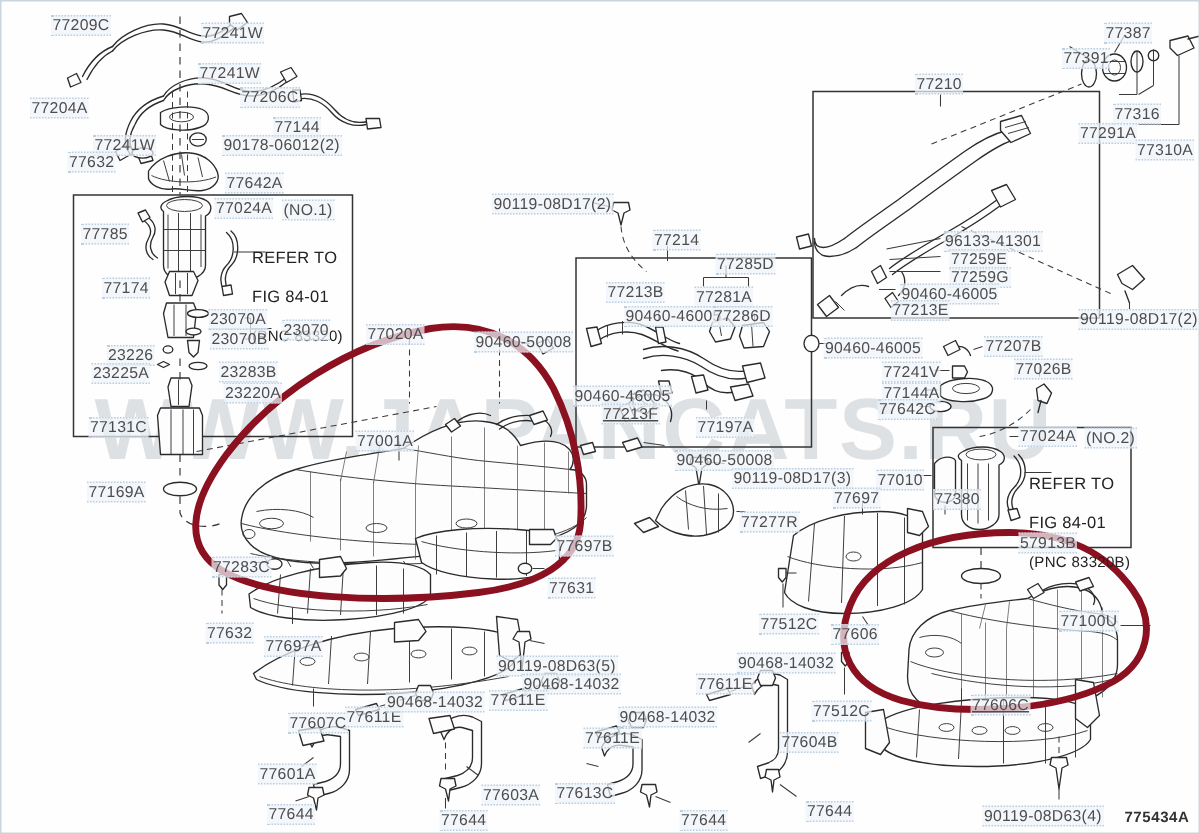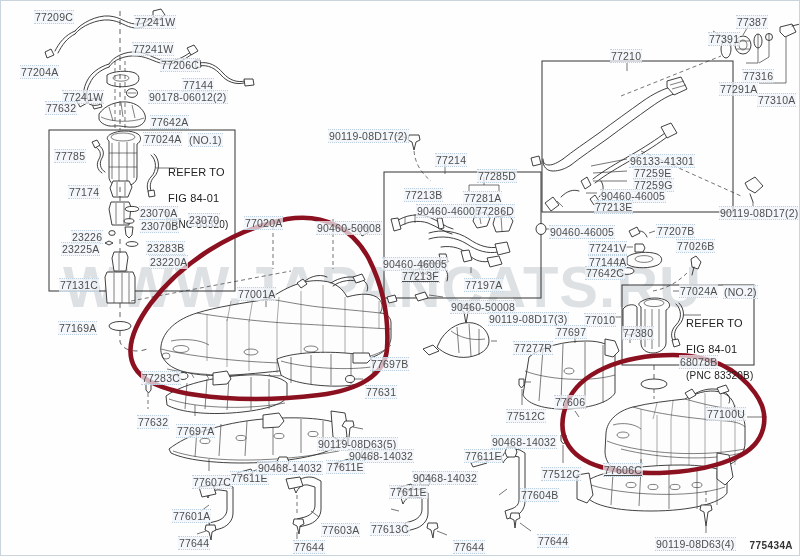--- a/index.html
+++ b/index.html
@@ -553,21 +553,21 @@
       <div class="lbl" style="left: 58px; top: 277px;">77131C</div>
       <div class="lbl" style="left: 57px; top: 320px;">77169A</div>
       <div class="lbl" style="left: 243px; top: 215px;">77020A</div>
       <div class="lbl" style="left: 315px; top: 220px;">90460-50008</div>
       <div class="lbl" style="left: 236px; top: 286px;">77001A</div>
       <div class="lbl" style="left: 140px; top: 370px;">77283C</div>
       <div class="lbl" style="left: 369px; top: 356px;">77697B</div>
       <div class="lbl" style="left: 364px; top: 384px;">77631</div>
       <div class="lbl" style="left: 136px; top: 414px;">77632</div>
       <div class="lbl" style="left: 175px; top: 423px;">77697A</div>
-      <div class="lbl" style="left: 316px; top: 436px;">90119-08D63(5)</div>
+      <div class="lbl" style="left: 330px; top: 436px;">90119-08D63(5)</div>
       <div class="lbl" style="left: 347px; top: 448px;">90468-14032</div>
       <div class="lbl" style="left: 191px; top: 474px;">77607C</div>
       <div class="lbl" style="left: 229px; top: 470px;">77611E</div>
       <div class="lbl" style="left: 256px; top: 460px;">90468-14032</div>
       <div class="lbl" style="left: 325px; top: 459px;">77611E</div>
       <div class="lbl" style="left: 171px; top: 508px;">77601A</div>
       <div class="lbl" style="left: 177px; top: 535px;">77644</div>
       <div class="lbl" style="left: 292px; top: 539px;">77644</div>
       <div class="lbl" style="left: 320px; top: 522px;">77603A</div>
       <div class="lbl" style="left: 369px; top: 521px;">77613C</div>
@@ -579,21 +579,21 @@
       <div class="lbl" style="left: 476px; top: 168px;">77285D</div>
       <div class="lbl" style="left: 403px; top: 187px;">77213B</div>
       <div class="lbl" style="left: 462px; top: 190px;">77281A</div>
       <div class="lbl" style="left: 415px; top: 203px;">90460-46005</div>
       <div class="lbl" style="left: 474px; top: 203px;">77286D</div>
       <div class="lbl" style="left: 381px; top: 256px;">90460-46005</div>
       <div class="lbl" style="left: 400px; top: 268px; text-decoration: underline;">77213F</div>
       <div class="lbl" style="left: 463px; top: 277px;">77197A</div>
       <div class="lbl" style="left: 449px; top: 299px;">90460-50008</div>
       <div class="lbl" style="left: 487px; top: 311px;">90119-08D17(3)</div>
-      <div class="lbl" style="left: 512px; top: 340px;">77277R</div>
+      <div class="lbl" style="left: 492px; top: 340px;">77277R</div>
       <div class="lbl" style="left: 609px; top: 48px;">77210</div>
       <div class="lbl" style="left: 735px; top: 14px;">77387</div>
       <div class="lbl" style="left: 707px; top: 31px;">77391</div>
       <div class="lbl" style="left: 741px; top: 68px;">77316</div>
       <div class="lbl" style="left: 718px; top: 81px;">77291A</div>
       <div class="lbl" style="left: 756px; top: 92px;">77310A</div>
       <div class="lbl" style="left: 628px; top: 153px;">96133-41301</div>
       <div class="lbl" style="left: 632px; top: 165px;">77259E</div>
       <div class="lbl" style="left: 632px; top: 177px;">77259G</div>
       <div class="lbl" style="left: 599px; top: 188px;">90460-46005</div>
@@ -603,27 +603,27 @@
       <div class="lbl" style="left: 655px; top: 223px;">77207B</div>
       <div class="lbl" style="left: 587px; top: 240px;">77241V</div>
       <div class="lbl" style="left: 675px; top: 238px;">77026B</div>
       <div class="lbl" style="left: 587px; top: 254px;">77144A</div>
       <div class="lbl" style="left: 584px; top: 265px;">77642C</div>
       <div class="lbl" style="left: 678px; top: 283px;">77024A</div>
       <div class="lbl" style="left: 722px; top: 284px;">(NO.2)</div>
       <div class="lbl" style="left: 583px; top: 312px;">77010</div>
       <div class="lbl" style="left: 621px; top: 325px;">77380</div>
       <div class="lbl" style="left: 554px; top: 324px;">77697</div>
-      <div class="lbl" style="left: 678px; top: 354px;">68078B</div>
+      <div class="lbl" style="left: 678px; top: 354px;">57913B</div>
       <div class="lbl" style="left: 505px; top: 408px;">77512C</div>
-      <div class="lbl" style="left: 553px; top: 394px;">77606</div>
+      <div class="lbl" style="left: 553px; top: 415px;">77606</div>
       <div class="lbl" style="left: 705px; top: 406px;">77100U</div>
       <div class="lbl" style="left: 490px; top: 434px;">90468-14032</div>
       <div class="lbl" style="left: 463px; top: 448px;">77611E</div>
       <div class="lbl" style="left: 540px; top: 466px;">77512C</div>
       <div class="lbl" style="left: 519px; top: 487px;">77604B</div>
-      <div class="lbl" style="left: 602px; top: 462px; text-decoration: underline;">77606C</div>
+      <div class="lbl" style="left: 646px; top: 462px; text-decoration: underline;">77606C</div>
       <div class="lbl" style="left: 536px; top: 533px;">77644</div>
       <div class="lbl" style="left: 654px; top: 536px;">90119-08D63(4)</div>
     </div>
 
   <div class="code">775434A</div>
 </div>
 
 </body></html>

